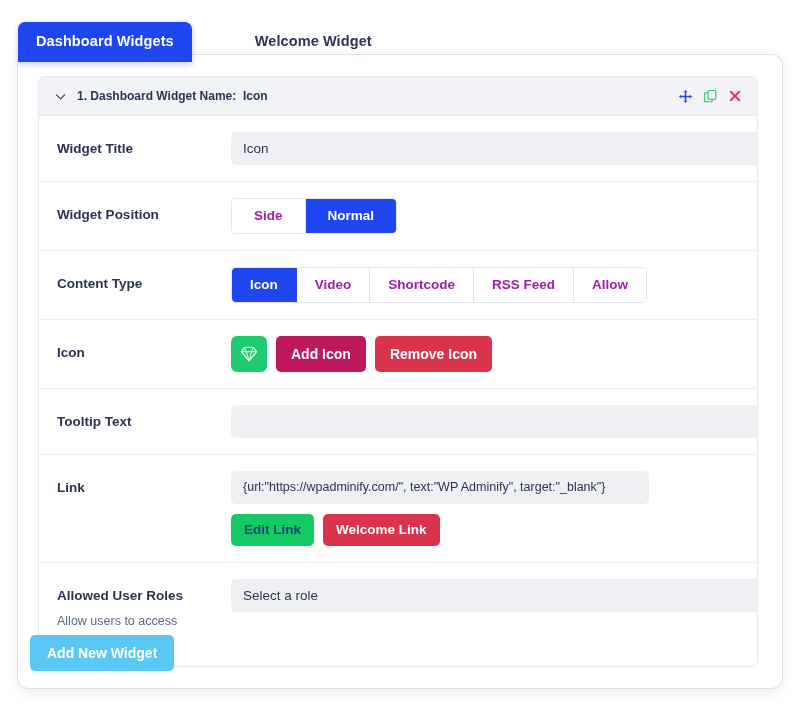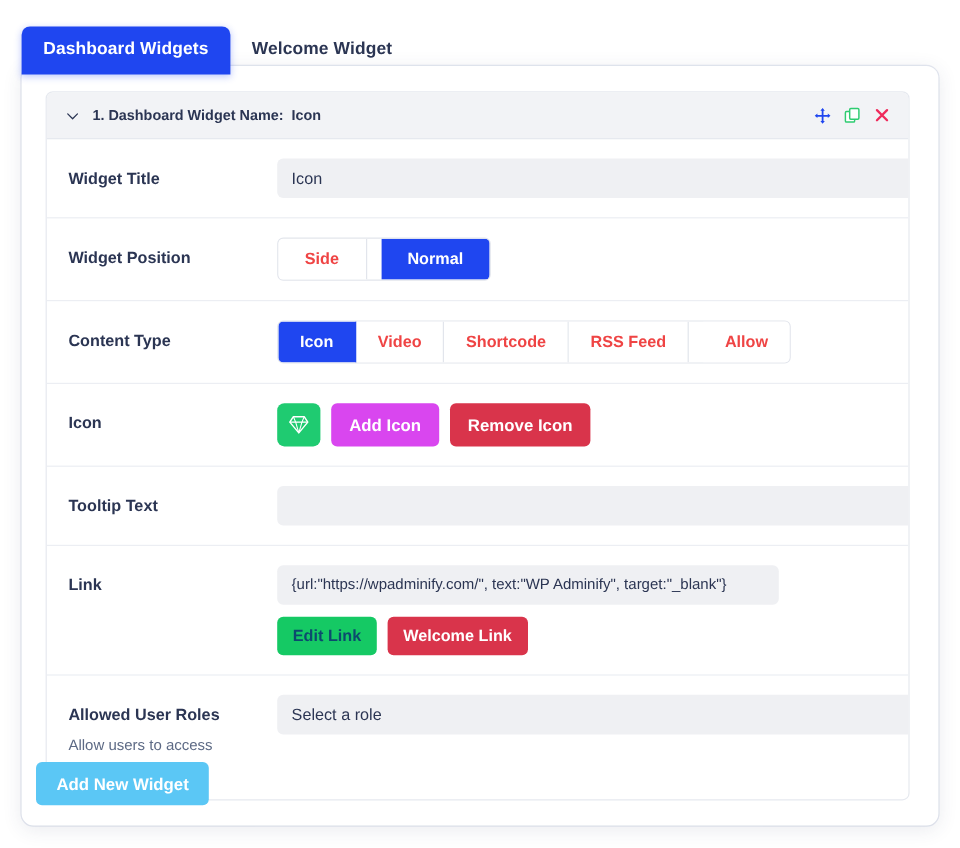--- a/index.html
+++ b/index.html
@@ -18,20 +18,21 @@
     background: #ffffff;
   }
 
   
   .tabbar {
     position: absolute;
     left: 18px; top: 22px;
     display: flex;
     align-items: flex-end;
     z-index: 5;
+    gap: 45px;
   }
   .tab {
     font-size: 14.5px;
     font-weight: 700;
     color: #2b3553;
     padding: 11px 18px 12px 18px;
     border-radius: 7px 7px 0 0;
     cursor: pointer;
     white-space: nowrap;
     letter-spacing: .1px;
@@ -160,31 +161,31 @@
     display: inline-flex;
     border: 1px solid #e2e5ec;
     border-radius: 5px;
     overflow: hidden;
     background: #ffffff;
     align-self: flex-start;
   }
   .seg-item {
     font-size: 13.5px;
     font-weight: 700;
-    color: #ef4444;
+    color: #a21caf;
     background: #ffffff;
     padding: 0 16px;
     height: 34px;
     line-height: 34px;
     border-right: 1px solid #e2e5ec;
     cursor: pointer;
     white-space: nowrap;
     text-align: center;
   }
-  .seg-item:last-child { border-right: none; margin-left: 12px; }
+  .seg-item:last-child { border-right: none; }
   .seg-item.active {
     background: #1f46f0;
     color: #ffffff;
     border-right-color: #1f46f0;
   }
   .seg.position .seg-item { padding: 0 22px; }
   .seg.content .seg-item { padding: 0 18px; }
 
   
   .btn-row { display: flex; align-items: center; gap: 9px; }
@@ -201,21 +202,21 @@
     white-space: nowrap;
     line-height: 36px;
   }
   .btn-icon-preview {
     width: 36px; height: 36px;
     padding: 0;
     background: #1fcb71;
     display: flex; align-items: center; justify-content: center;
     border-radius: 6px;
   }
-  .btn-cyan { background: #d946ef; text-align: right; }
+  .btn-cyan { background: #be185d; text-align: right; }
   .btn-red  { background: #d9344b; }
   .btn-green{ background: #15c964; color: #0c4a6e; }
   .btn-sm { height: 32px; line-height: 32px; font-size: 13.5px; padding: 0 13px; }
 
   .add-widget-wrap {
     position: absolute;
     left: 12px;
     top: 580px;
   }
   .btn-add-widget {

